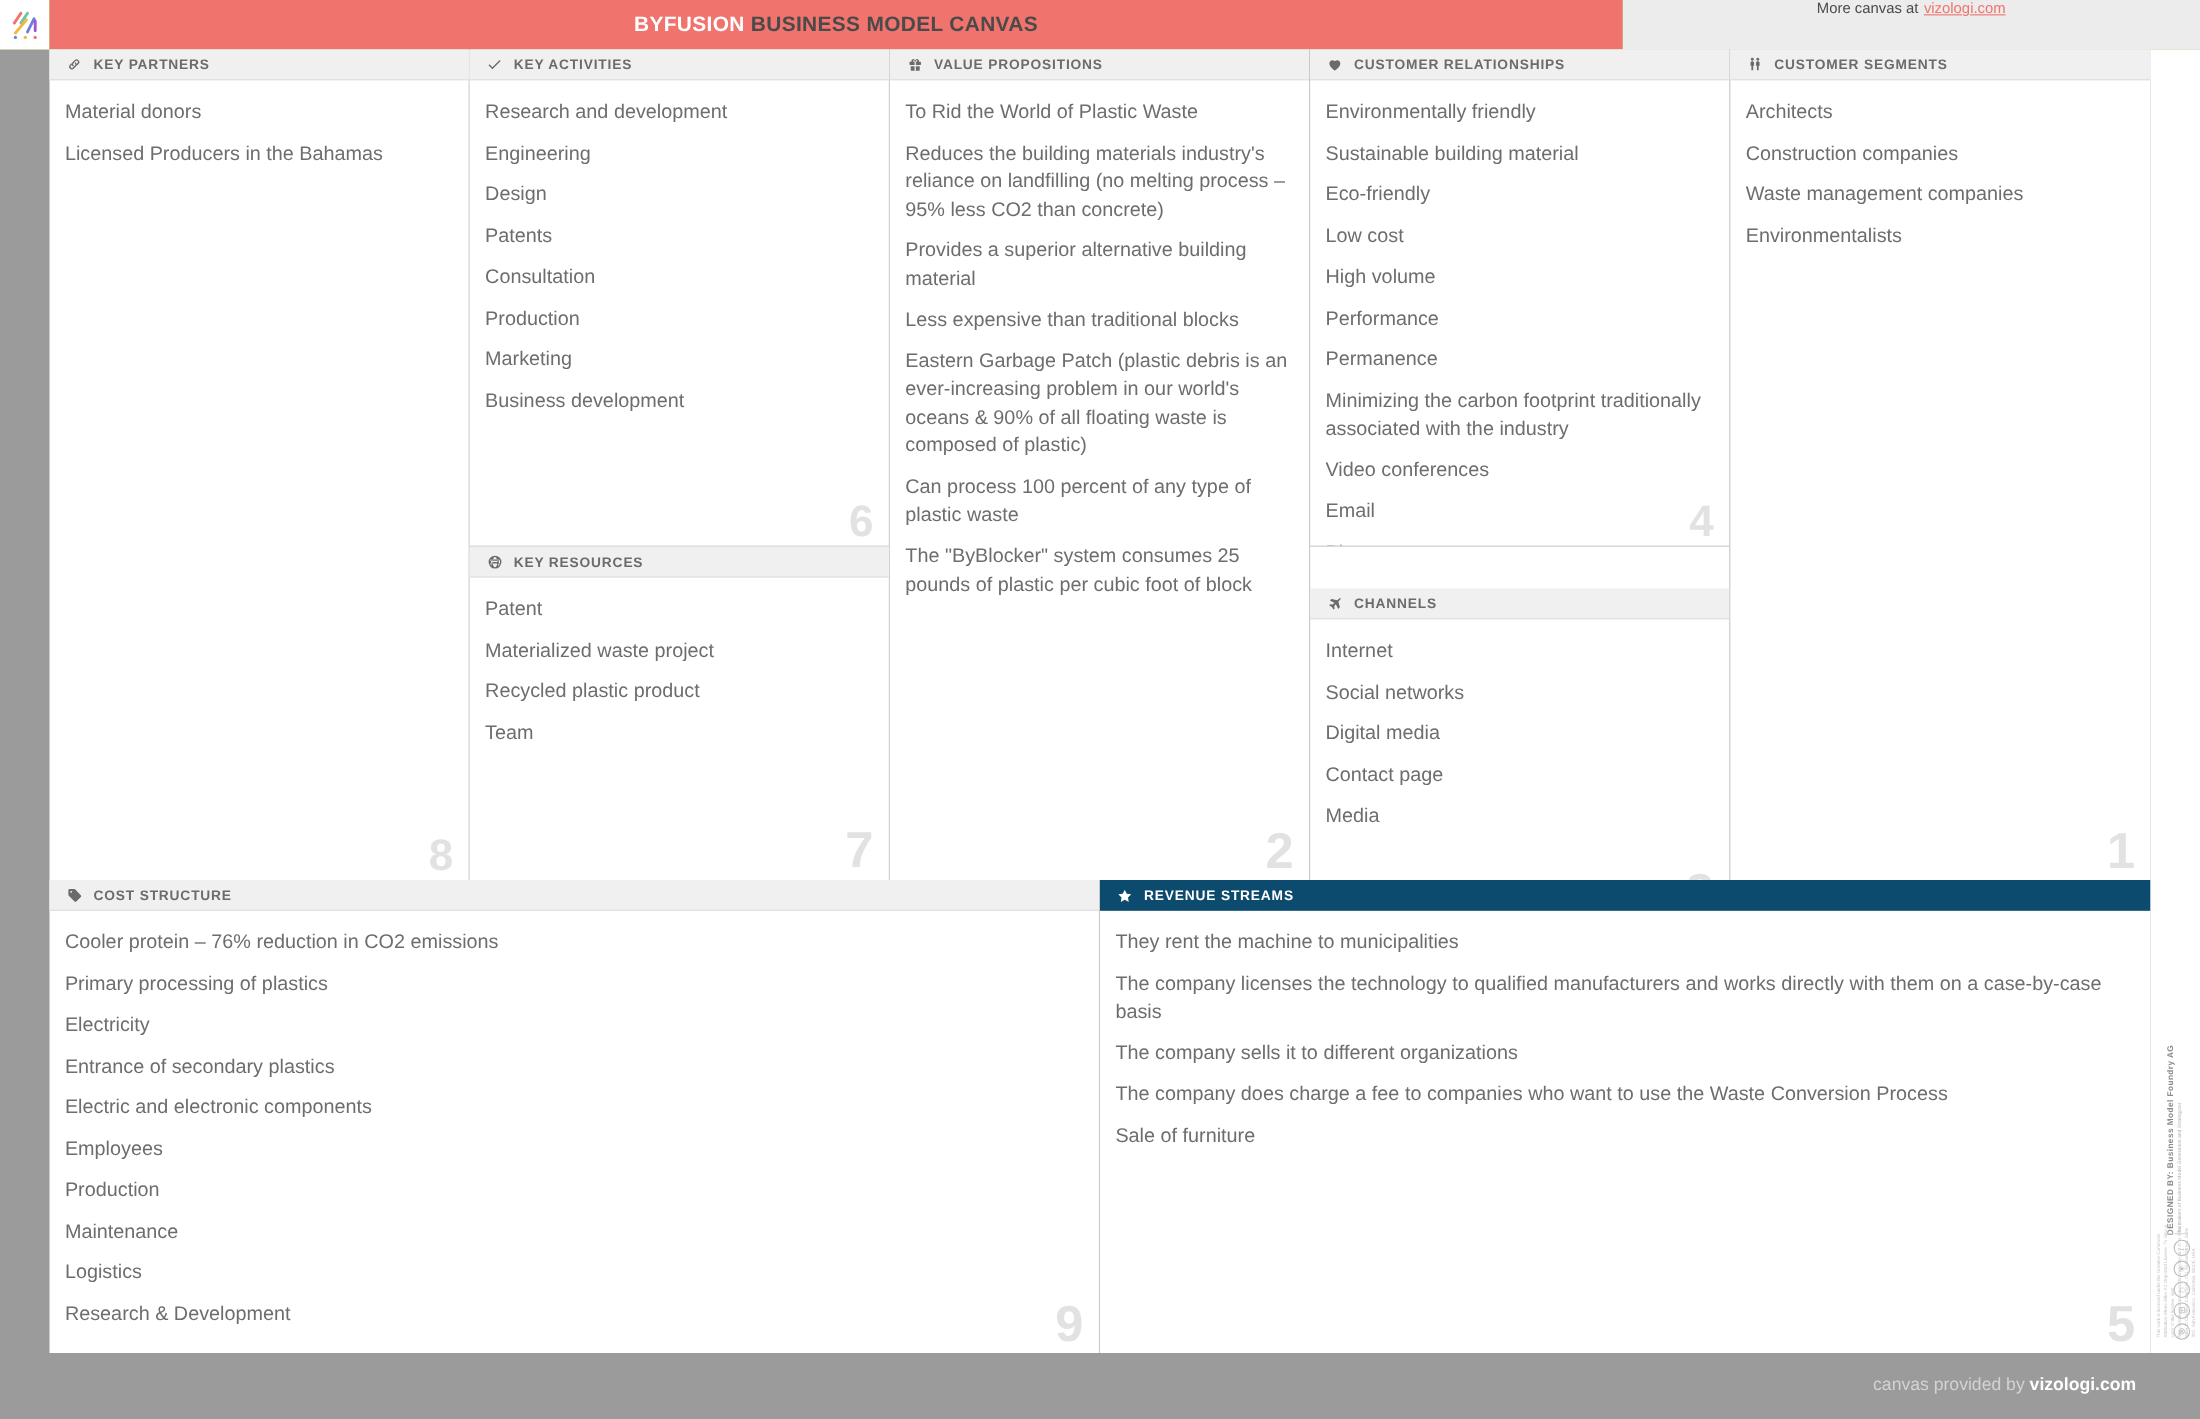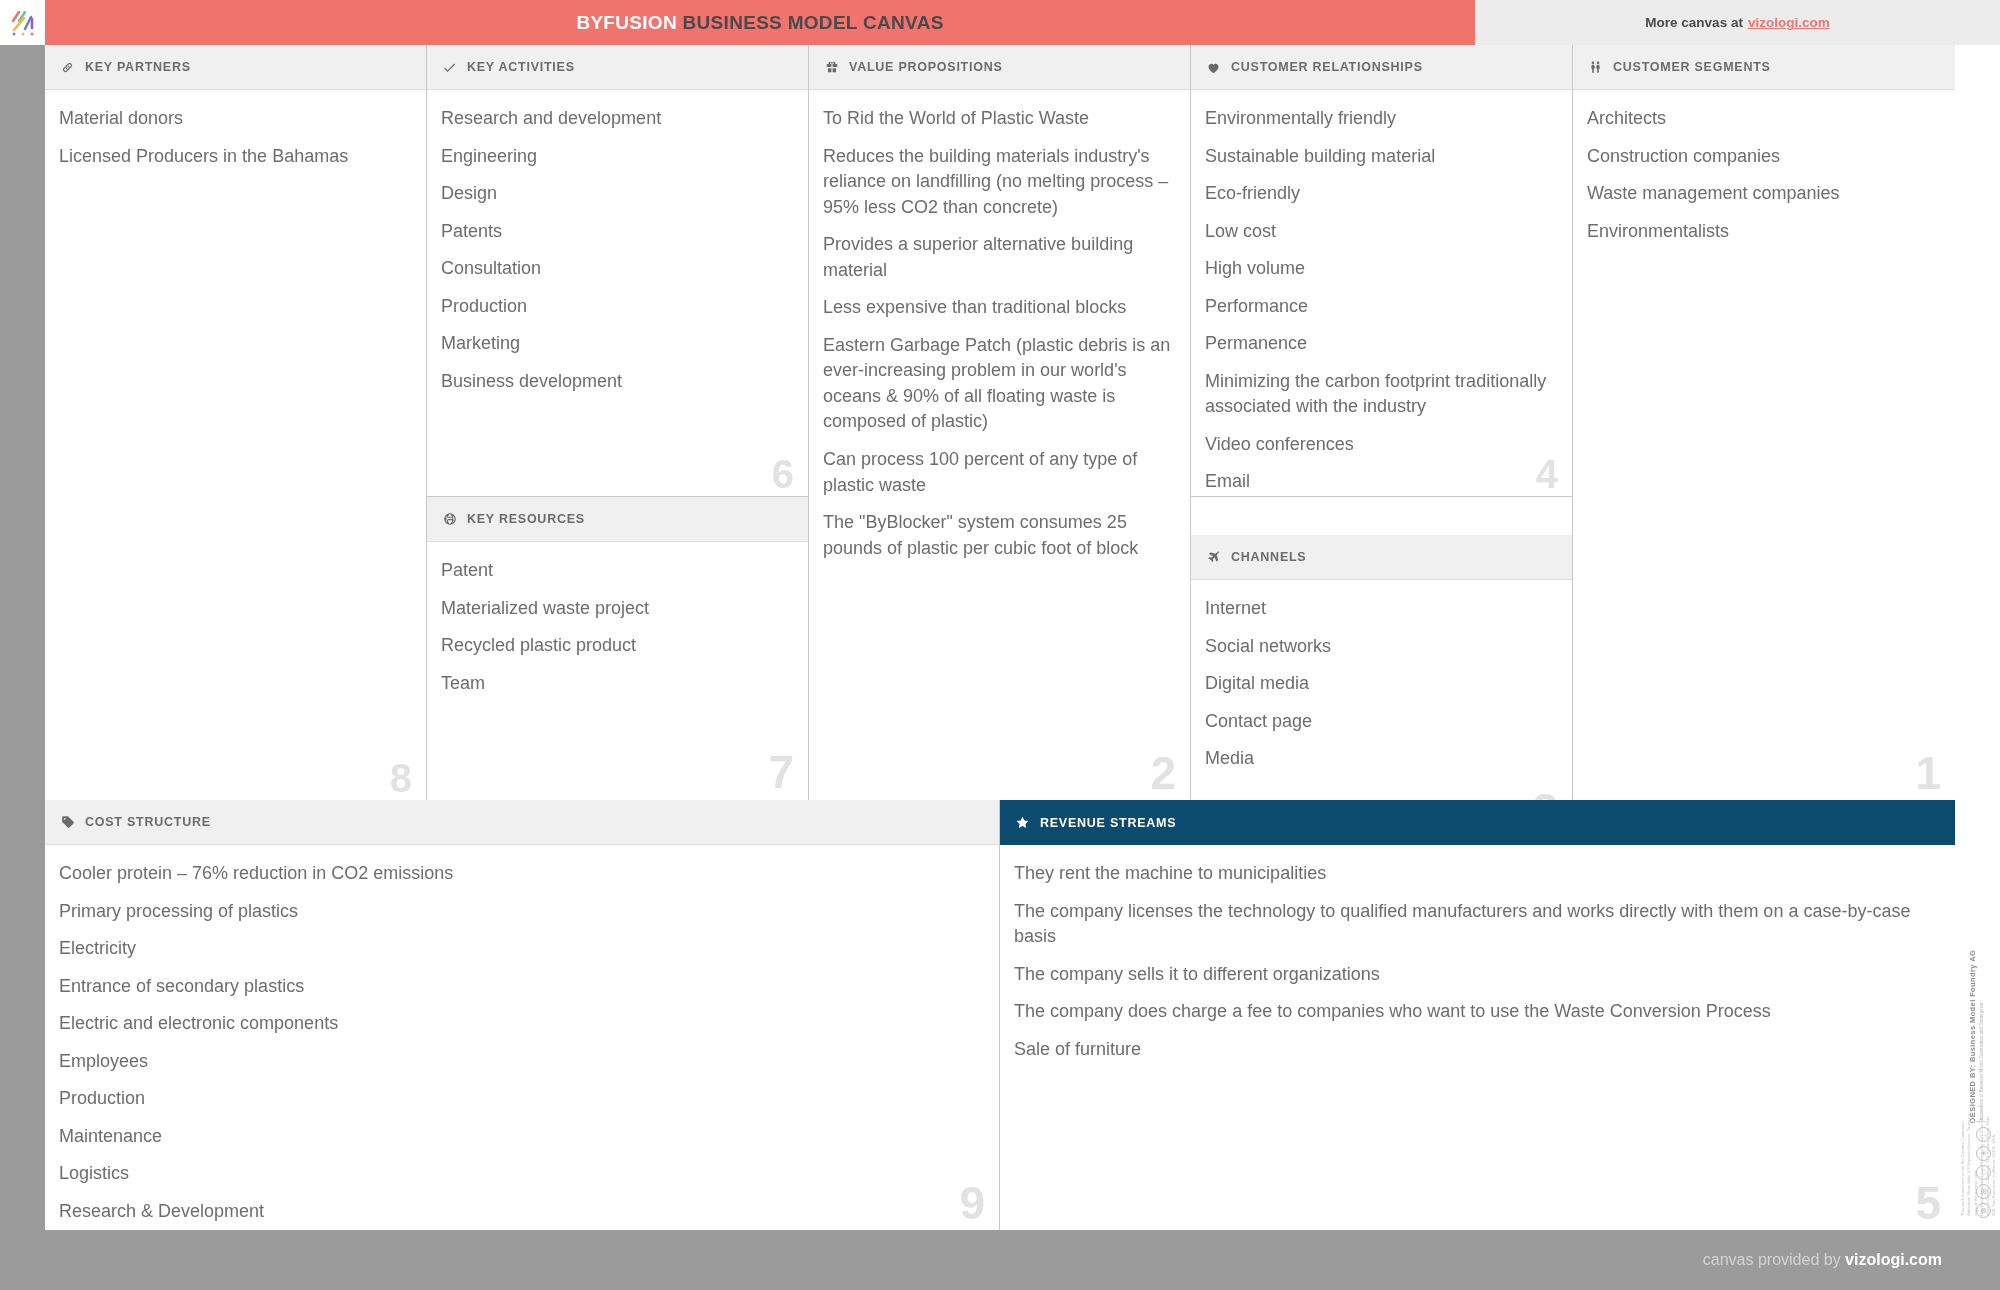--- a/index.html
+++ b/index.html
@@ -55,24 +55,24 @@
     font-weight: bold;
     letter-spacing: 0.3px;
   }
   .title-brand { color: #ffffff; }
   .title-rest  { color: #4a4a4a; }
 
   .topbar-right {
     flex: 1 1 auto;
     background: #ececec;
     display: flex;
-    align-items: center;
+    align-items: flex-start;
     justify-content: center;
     font-size: 13.5px;
-    font-weight: bold;
+    font-weight: normal;
     color: #4a4a4a;
     white-space: nowrap;
   }
   .topbar-right .link { color: #f0736e; margin-left: 5px; }
 
   
   .grid-top {
     position: absolute;
     left: 45px; top: 45px;
     width: 1910px;
@@ -99,21 +99,21 @@
     flex: 0 0 auto;
     display: flex;
     flex-direction: column;
   }
   .split-top    { height: 452px; border-bottom: 1px solid #c9c9c9; }
   .split-bottom { height: 302px; }
 
   .full-height { height: 755px; position: relative; display: flex; flex-direction: column; }
 
   .panel-header {
-    height: 45px;
+    height: 28px;
     background: #f0f0f0;
     border-bottom: 1px solid #dedede;
     display: flex;
     align-items: center;
     padding: 0 14px;
     flex: 0 0 auto;
   }
   .panel-header .hdr-icon {
     width: 17px; height: 17px;
     margin-right: 9px;

